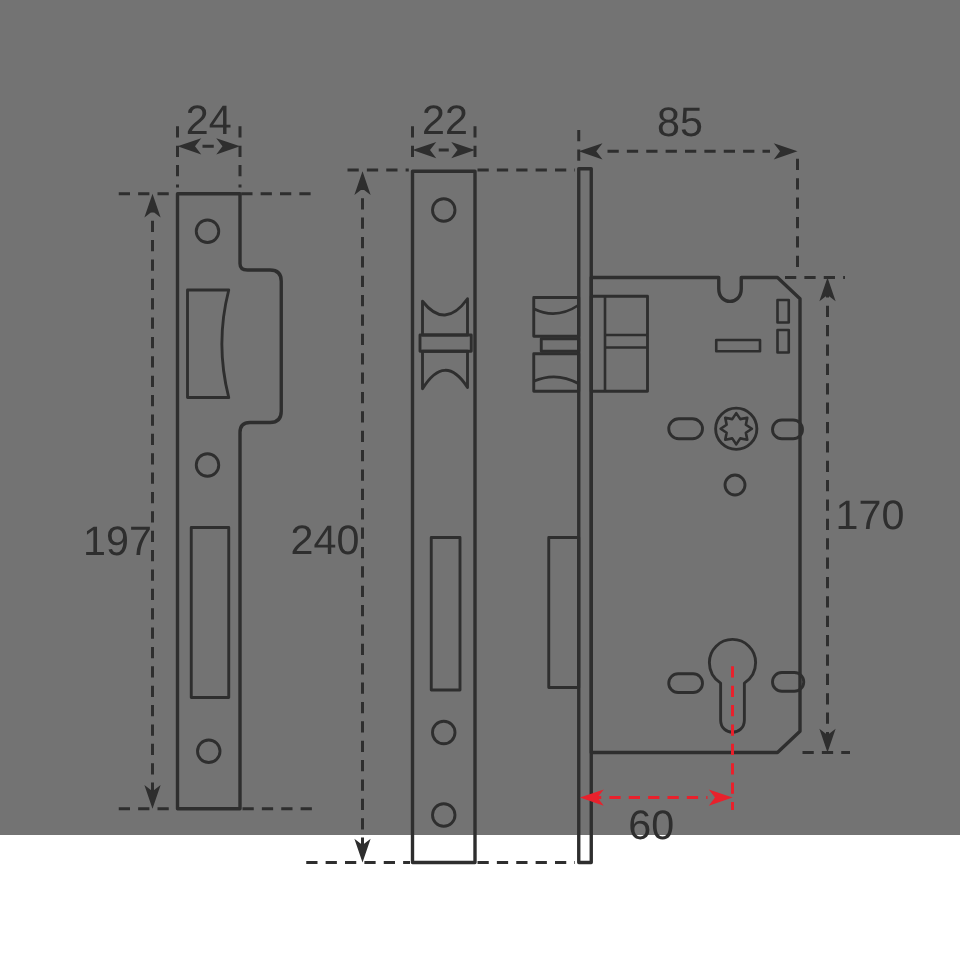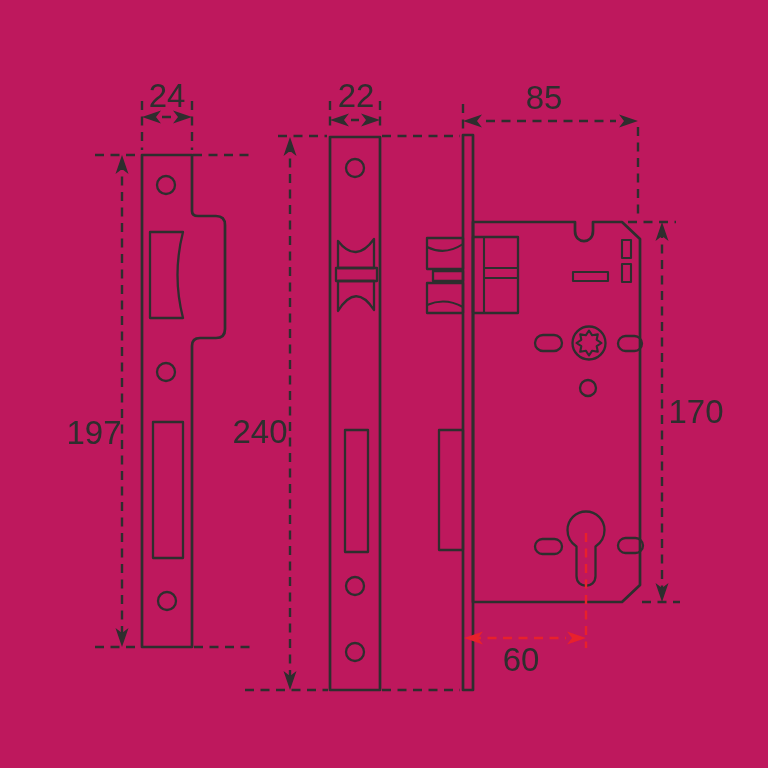--- a/index.html
+++ b/index.html
@@ -6,22 +6,22 @@
     margin: 0;
     padding: 0;
     width: 768px;
     height: 768px;
     background: #ffffff;
     font-family: "Liberation Sans", sans-serif;
   }
   .stage {
     position: relative;
     width: 768px;
-    height: 768px;
-    background: #be185d;
+    height: 668px;
+    background: #737373;
   }
   svg { display: block; }
   .outline  { fill: none; stroke-width: 2.7; stroke-linejoin: round; }
   .detail   { fill: none; stroke-width: 2.3; stroke-linejoin: round; }
   .thin     { fill: none; stroke-width: 2.1; stroke-linejoin: round; }
   .dash     { fill: none; stroke-width: 2.4; stroke-dasharray: 9 6.5; stroke-linecap: butt; }
   .dim-label {
     font-family: "Liberation Sans", sans-serif;
     font-size: 33px;
     font-weight: 400;

